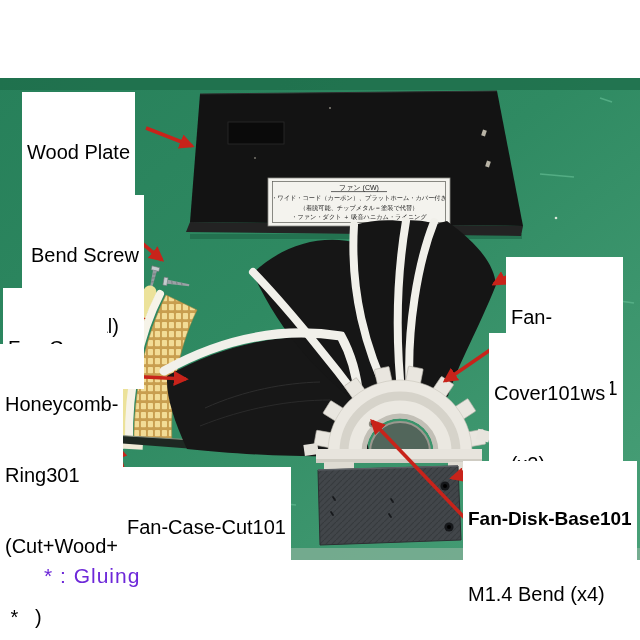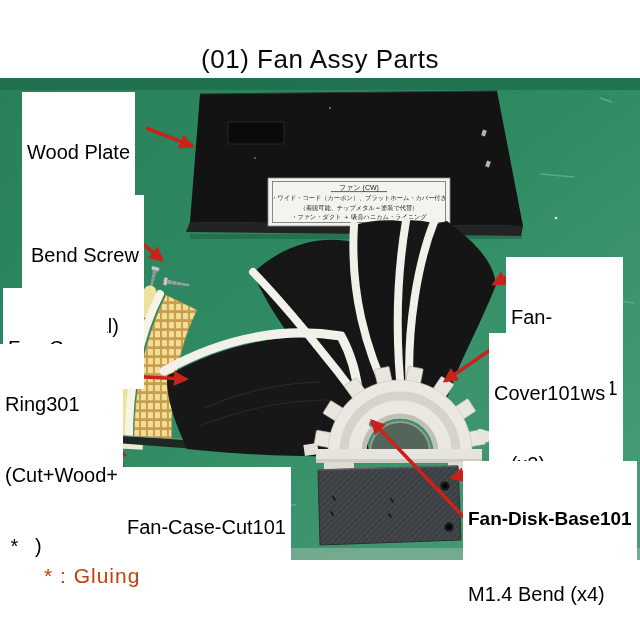--- a/index.html
+++ b/index.html
@@ -14,30 +14,29 @@
   }
   .photo{position:absolute;top:78px;left:0;width:640px;height:482px;}
   .photo svg{display:block;}
   .callout{
     position:absolute;background:var(--callout-bg,#fff);color:#000;
     padding:2px 5px 3px 5px;line-height:1.18;font-size:20px;white-space:pre;
   }
   .callout div{white-space:pre;}
   .callout.small{font-size:19px;}
   .footnote{
-    position:absolute;left:44px;top:564px;font-size:21px;color:#c2410c;
+    position:absolute;left:44px;top:564px;font-size:21px;color:#6d28d9;
     letter-spacing:1px;
   }
 </style>
 </head>
 <body>
 
 <div class="stage">
 
-  <div class="title">(01) Fan Assy Parts</div>
 
   <div class="photo">
     <svg width="640" height="482" viewBox="0 0 640 482">
       <defs>
         <linearGradient id="matg" x1="0" y1="0" x2="1" y2="1">
           <stop offset="0" stop-color="#27805a"></stop>
           <stop offset="0.45" stop-color="#2f8a62"></stop>
           <stop offset="1" stop-color="#49a078"></stop>
         </linearGradient>
         <pattern id="honey" width="7" height="9" patternUnits="userSpaceOnUse">
@@ -219,20 +218,21 @@
     </div>
     <div class="callout" style="left:26px;top:117px;">
       <div>Bend Screw</div>
       <div>(Optional)</div>
     </div>
     <div class="callout" style="left:3px;top:210px;">
       <div>Fan-Case-</div>
       <div>Cut02ws *</div>
     </div>
     <div class="callout" style="left:0px;top:266px;">
+      <div>Honeycomb-</div>
       <div>Ring301</div>
       <div>(Cut+Wood+</div>
       <div> *   )</div>
     </div>
     <div class="callout" style="left:122px;top:389px;text-align:center;">
       <div>Fan-Case-Cut101</div>
     </div>
     <div class="callout" style="left:506px;top:179px;">
       <div>Fan-</div>
       <div>BladeCW01</div>

